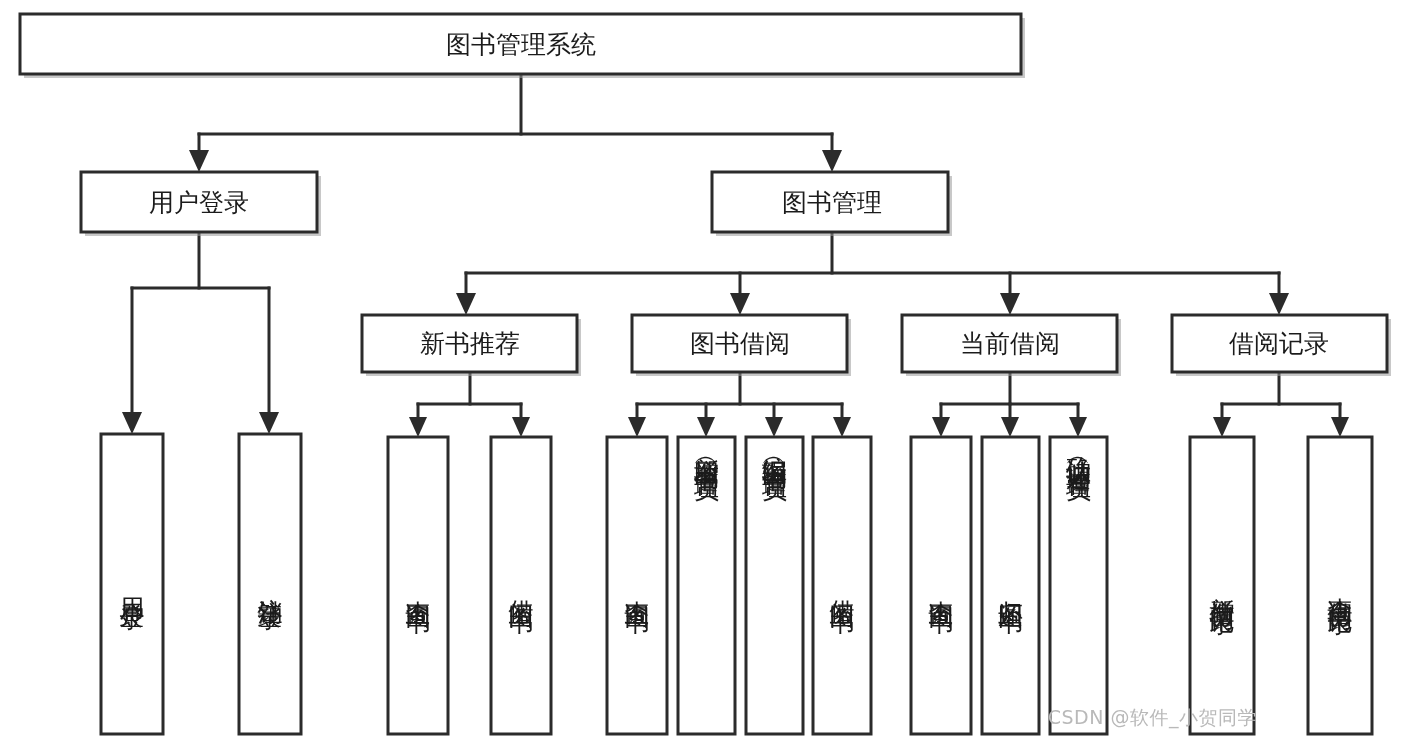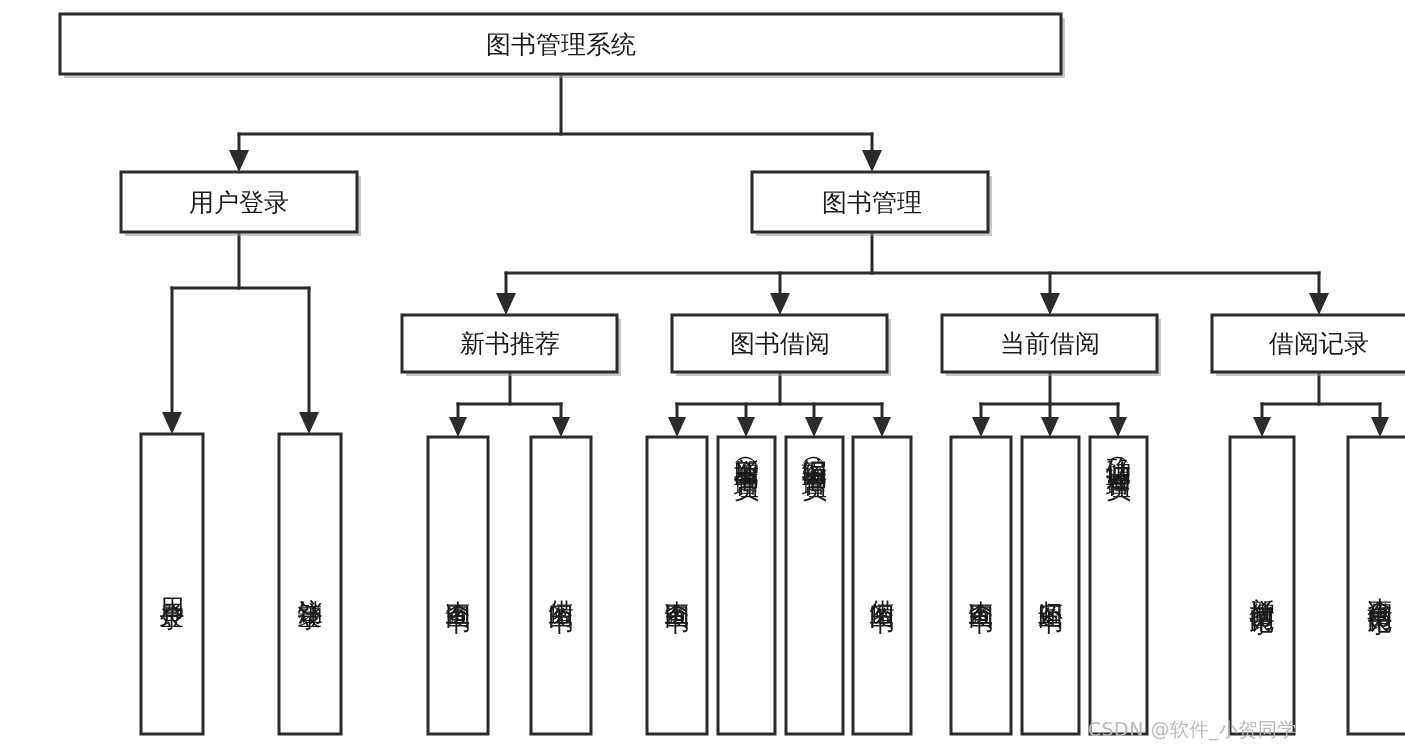--- a/index.html
+++ b/index.html
@@ -1,35 +1,35 @@
 <!DOCTYPE html>
 <html><head>
 <meta charset="utf-8">
 <style>
   html,body{margin:0;padding:0;background:#ffffff;}
   body{width:1405px;height:747px;overflow:hidden;
        font-family:"DejaVu Sans","Liberation Sans",sans-serif;}
-  #stage{position:relative;width:1267px;height:747px;background:#fff;margin-left:40px;}
+  #stage{position:relative;width:1267px;height:747px;background:#fff;}
   svg#diagram{position:absolute;left:0;top:0;width:1405px;height:747px;display:block;}
 
   .nodebox{fill:#ffffff;stroke:#2b2b2b;stroke-width:3;}
   .shadow{fill:#9a9a9a;opacity:.55;}
   .link{stroke:#2b2b2b;stroke-width:3;fill:none;stroke-linecap:square;}
   .arrowhead{fill:#2b2b2b;}
 
   .h-label{font-size:25px;fill:#1b1b1b;text-anchor:middle;dominant-baseline:middle;}
 
   
   .vleaf{position:absolute;display:flex;align-items:center;justify-content:center;
          pointer-events:none;}
   .vleaf span{writing-mode:vertical-rl;text-orientation:upright;
               font-size:25px;color:#1b1b1b;line-height:1.08;letter-spacing:3px;
               white-space:nowrap;font-family:"DejaVu Sans","Liberation Sans",sans-serif;}
 
-  .watermark{position:absolute;right:10px;bottom:4px;font-size:19px;color:#b9b9b9;
+  .watermark{position:absolute;right:10px;bottom:16px;font-size:19px;color:#b9b9b9;
              letter-spacing:.5px;white-space:nowrap;}
 </style>
 </head>
 <body>
 
 <div id="stage">
 
   <svg id="diagram" viewBox="0 0 1405 747">
 
     <g>

